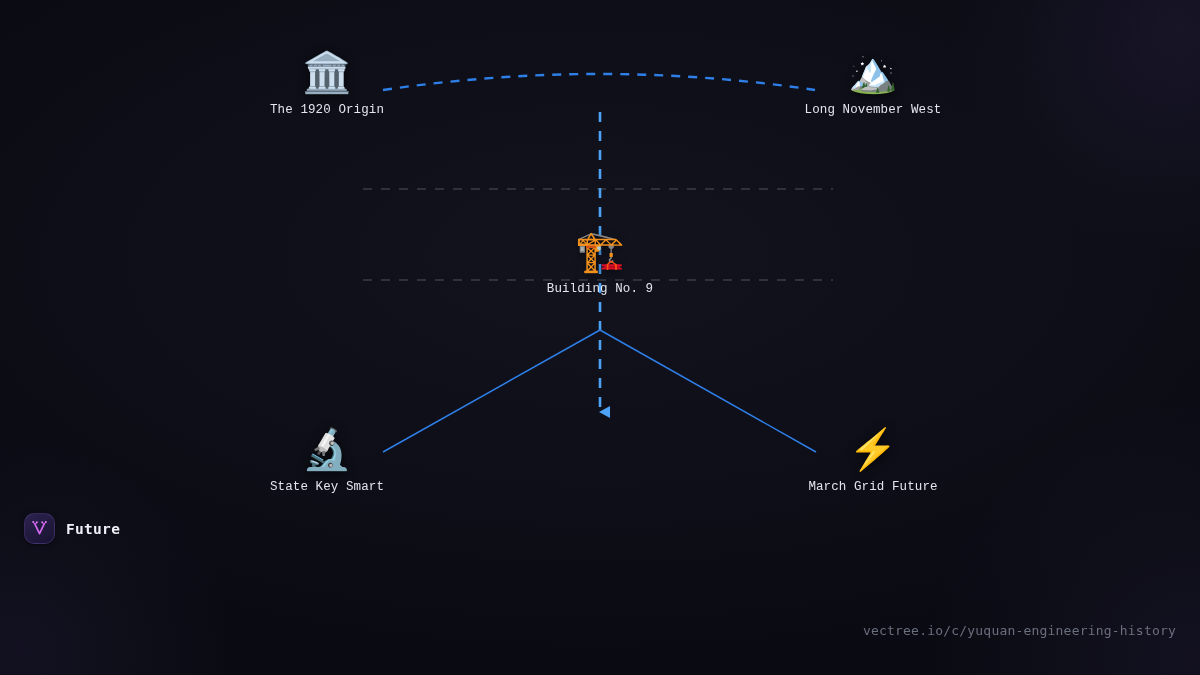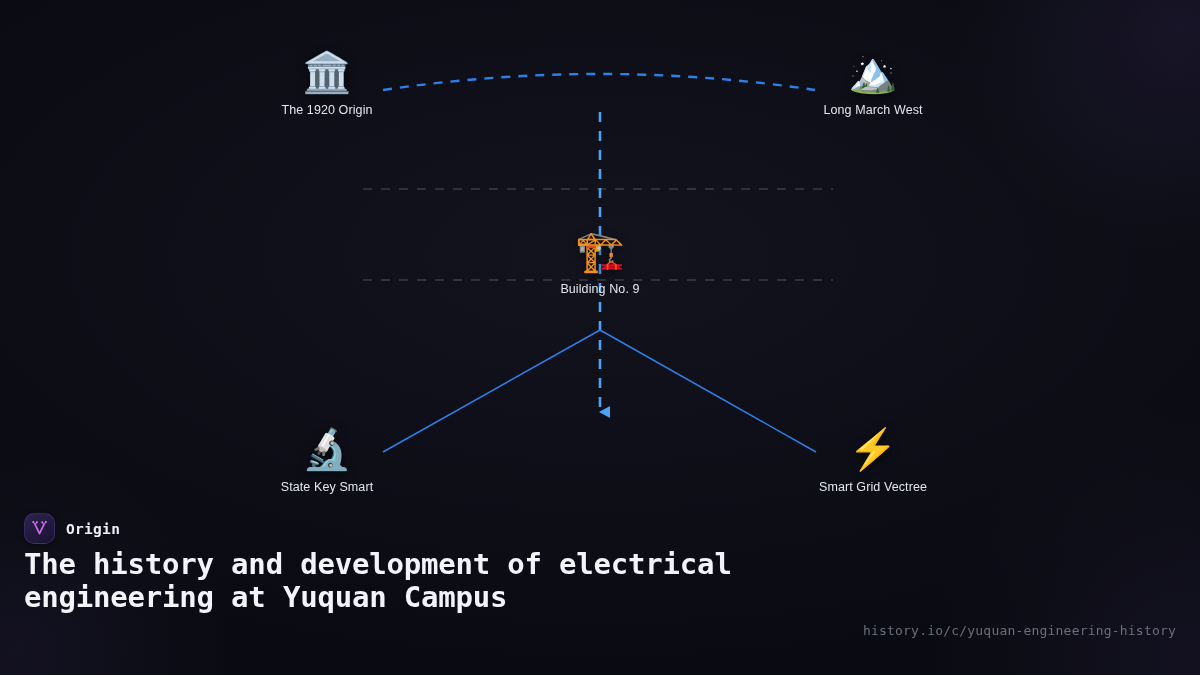--- a/index.html
+++ b/index.html
@@ -53,20 +53,21 @@
     filter:drop-shadow(0 2px 5px rgba(0,0,0,0.55));
   }
   .node-label {
     display:block;
     margin-top:6px;
     font-size:12.5px;
     line-height:16px;
     color:#e3e6ee;
     letter-spacing:0.1px;
     white-space:nowrap;
+    font-family:Liberation Mono, monospace;
   }
 
   
   #brand {
     position:absolute;
     left:24px; top:513px;
     display:flex;
     align-items:center;
     gap:11px;
   }
@@ -134,52 +135,51 @@
       <line x1="600" y1="330" x2="816" y2="452" stroke="#2f7fe8" stroke-width="1.5"></line>
     </svg>
 
     <div class="node" style="left:327px; top:48px;">
       <span class="node-icon">🏛️</span>
       <span class="node-label">The 1920 Origin</span>
     </div>
 
     <div class="node" style="left:873px; top:48px;">
       <span class="node-icon">🏔️</span>
-      <span class="node-label">Long March West</span>
+      <span class="node-label">Long November West</span>
     </div>
 
     <div class="node" style="left:600px; top:227px;">
       <span class="node-icon">🏗️</span>
       <span class="node-label">Building No. 9</span>
     </div>
 
     <div class="node" style="left:327px; top:425px;">
       <span class="node-icon">🔬</span>
       <span class="node-label">State Key Smart</span>
     </div>
 
     <div class="node" style="left:873px; top:425px;">
       <span class="node-icon">⚡</span>
-      <span class="node-label">Smart Grid Vectree</span>
+      <span class="node-label">March Grid Future</span>
     </div>
 
   </div>
 
   <div id="brand">
     <div id="brand-badge">
       <svg width="19" height="19" viewBox="0 0 24 24">
         <path d="M6.2 6.6 L12 18.4 L17.8 6.6" fill="none" stroke="#d46bf0" stroke-width="2.1" stroke-linecap="round" stroke-linejoin="round"></path>
         <path d="M6.2 6.6 L4.3 4.2 M6.2 6.6 L8.5 4.4" fill="none" stroke="#c05ce0" stroke-width="1.5" stroke-linecap="round"></path>
         <path d="M17.8 6.6 L15.6 4.4 M17.8 6.6 L19.8 4.2" fill="none" stroke="#c05ce0" stroke-width="1.5" stroke-linecap="round"></path>
         <circle cx="4.1" cy="3.9" r="1.25" fill="#e07cf5"></circle>
         <circle cx="8.7" cy="4.1" r="1.15" fill="#e07cf5"></circle>
         <circle cx="15.4" cy="4.1" r="1.15" fill="#e07cf5"></circle>
         <circle cx="20.0" cy="3.9" r="1.25" fill="#e07cf5"></circle>
       </svg>
     </div>
-    <span id="brand-name">Origin</span>
+    <span id="brand-name">Future</span>
   </div>
 
-  <h1 id="headline">The history and development of electrical engineering at Yuquan Campus</h1>
 
-  <div id="url">history.io/c/yuquan-engineering-history</div>
+  <div id="url">vectree.io/c/yuquan-engineering-history</div>
 
 </div>
 
 </body></html>

